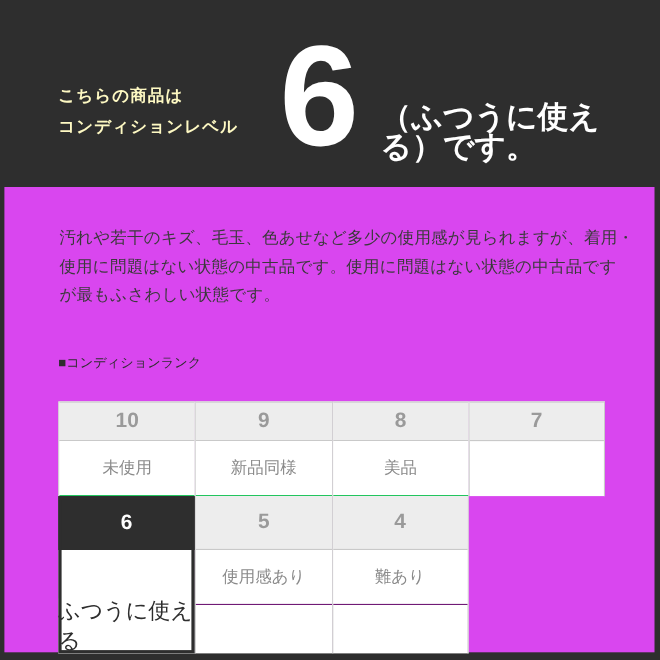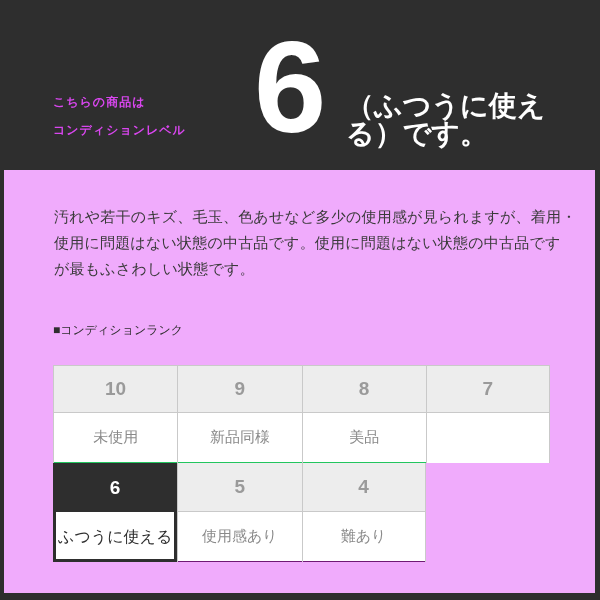--- a/index.html
+++ b/index.html
@@ -9,57 +9,56 @@
     font-family: "Liberation Sans", "DejaVu Sans", sans-serif;
     overflow: hidden;
     position: relative;
   }
   .page { position: absolute; inset: 0; width: 600px; height: 600px; }
 
   
   .banner { position: absolute; left: 0; top: 0; width: 600px; height: 170px; background: #2e2e2e; }
   .banner-intro {
     position: absolute; left: 53px; top: 74px;
-    color: #d946ef; font-weight: bold; font-size: 12px; line-height: 28px;
+    color: #fef9c3; font-weight: bold; font-size: 15px; line-height: 28px;
     letter-spacing: 1px;
-    margin-top: 14px;
   }
   .banner-num {
     position: absolute; left: 254px; top: 22px;
     color: #ffffff; font-weight: bold; font-size: 130px; line-height: 1;
   }
   .banner-suffix {
     position: absolute; left: 346px; top: 92px;
     color: #ffffff; font-weight: bold; font-size: 28px; line-height: 28px;
   }
 
   
   .panel {
     position: absolute; left: 4px; top: 170px; width: 591px; height: 423px;
-    background: #f0abfc;
+    background: #d946ef;
   }
   .desc {
     position: absolute; left: 50px; top: 34px;
     color: #3a3a3a; font-size: 15px; line-height: 26px;
     letter-spacing: 0.2px; white-space: nowrap;
   }
   .heading {
     position: absolute; left: 49px; top: 148px;
     color: #2e2e2e; font-size: 12px; line-height: 24px; font-weight: 500;
   }
 
   
   .rank-table { position: absolute; left: 49px; top: 195px; width: 497px; }
   .grp { display: flex; }
   .col { width: 124.25px; background: #ffffff; }
   .cell {
     display: flex; align-items: center; justify-content: center;
   }
   .num {
-    height: 48px; background: #ededed;
+    height: 36px; background: #ededed;
     color: #9a9a9a; font-size: 19px; font-weight: bold;
   }
   .label {
     height: 50px; background: #ffffff;
     color: #8a8a8a; font-size: 15px;
   }
   
   .g1 .col { border-left: 1px solid #c9c9c9; }
   .g1 .col:last-child { border-right: 1px solid #c9c9c9; }
   .g1 .num { border-top: 1px solid #c9c9c9; border-bottom: 1px solid #c9c9c9; }
@@ -71,21 +70,21 @@
   .g2 .label { border-bottom: 1px solid #701a75; }
   
   .col.highlight {
     outline: 3px solid #2e2e2e; outline-offset: -3px;
     position: relative; z-index: 1; border-left: none;
   }
   .col.highlight .num {
     background: #2e2e2e; color: #ffffff; border-bottom: none; height: 49px;
   }
   .col.highlight .label {
-    color: #2e2e2e; font-size: 16px; border-bottom: none;
+    color: #2e2e2e; font-size: 20px; border-bottom: none; margin-top: 44px;
   }
 </style>
 </head>
 <body>
 
 <div class="page">
 
   <div class="banner">
     <div class="banner-intro">
       <div>こちらの商品は</div>

